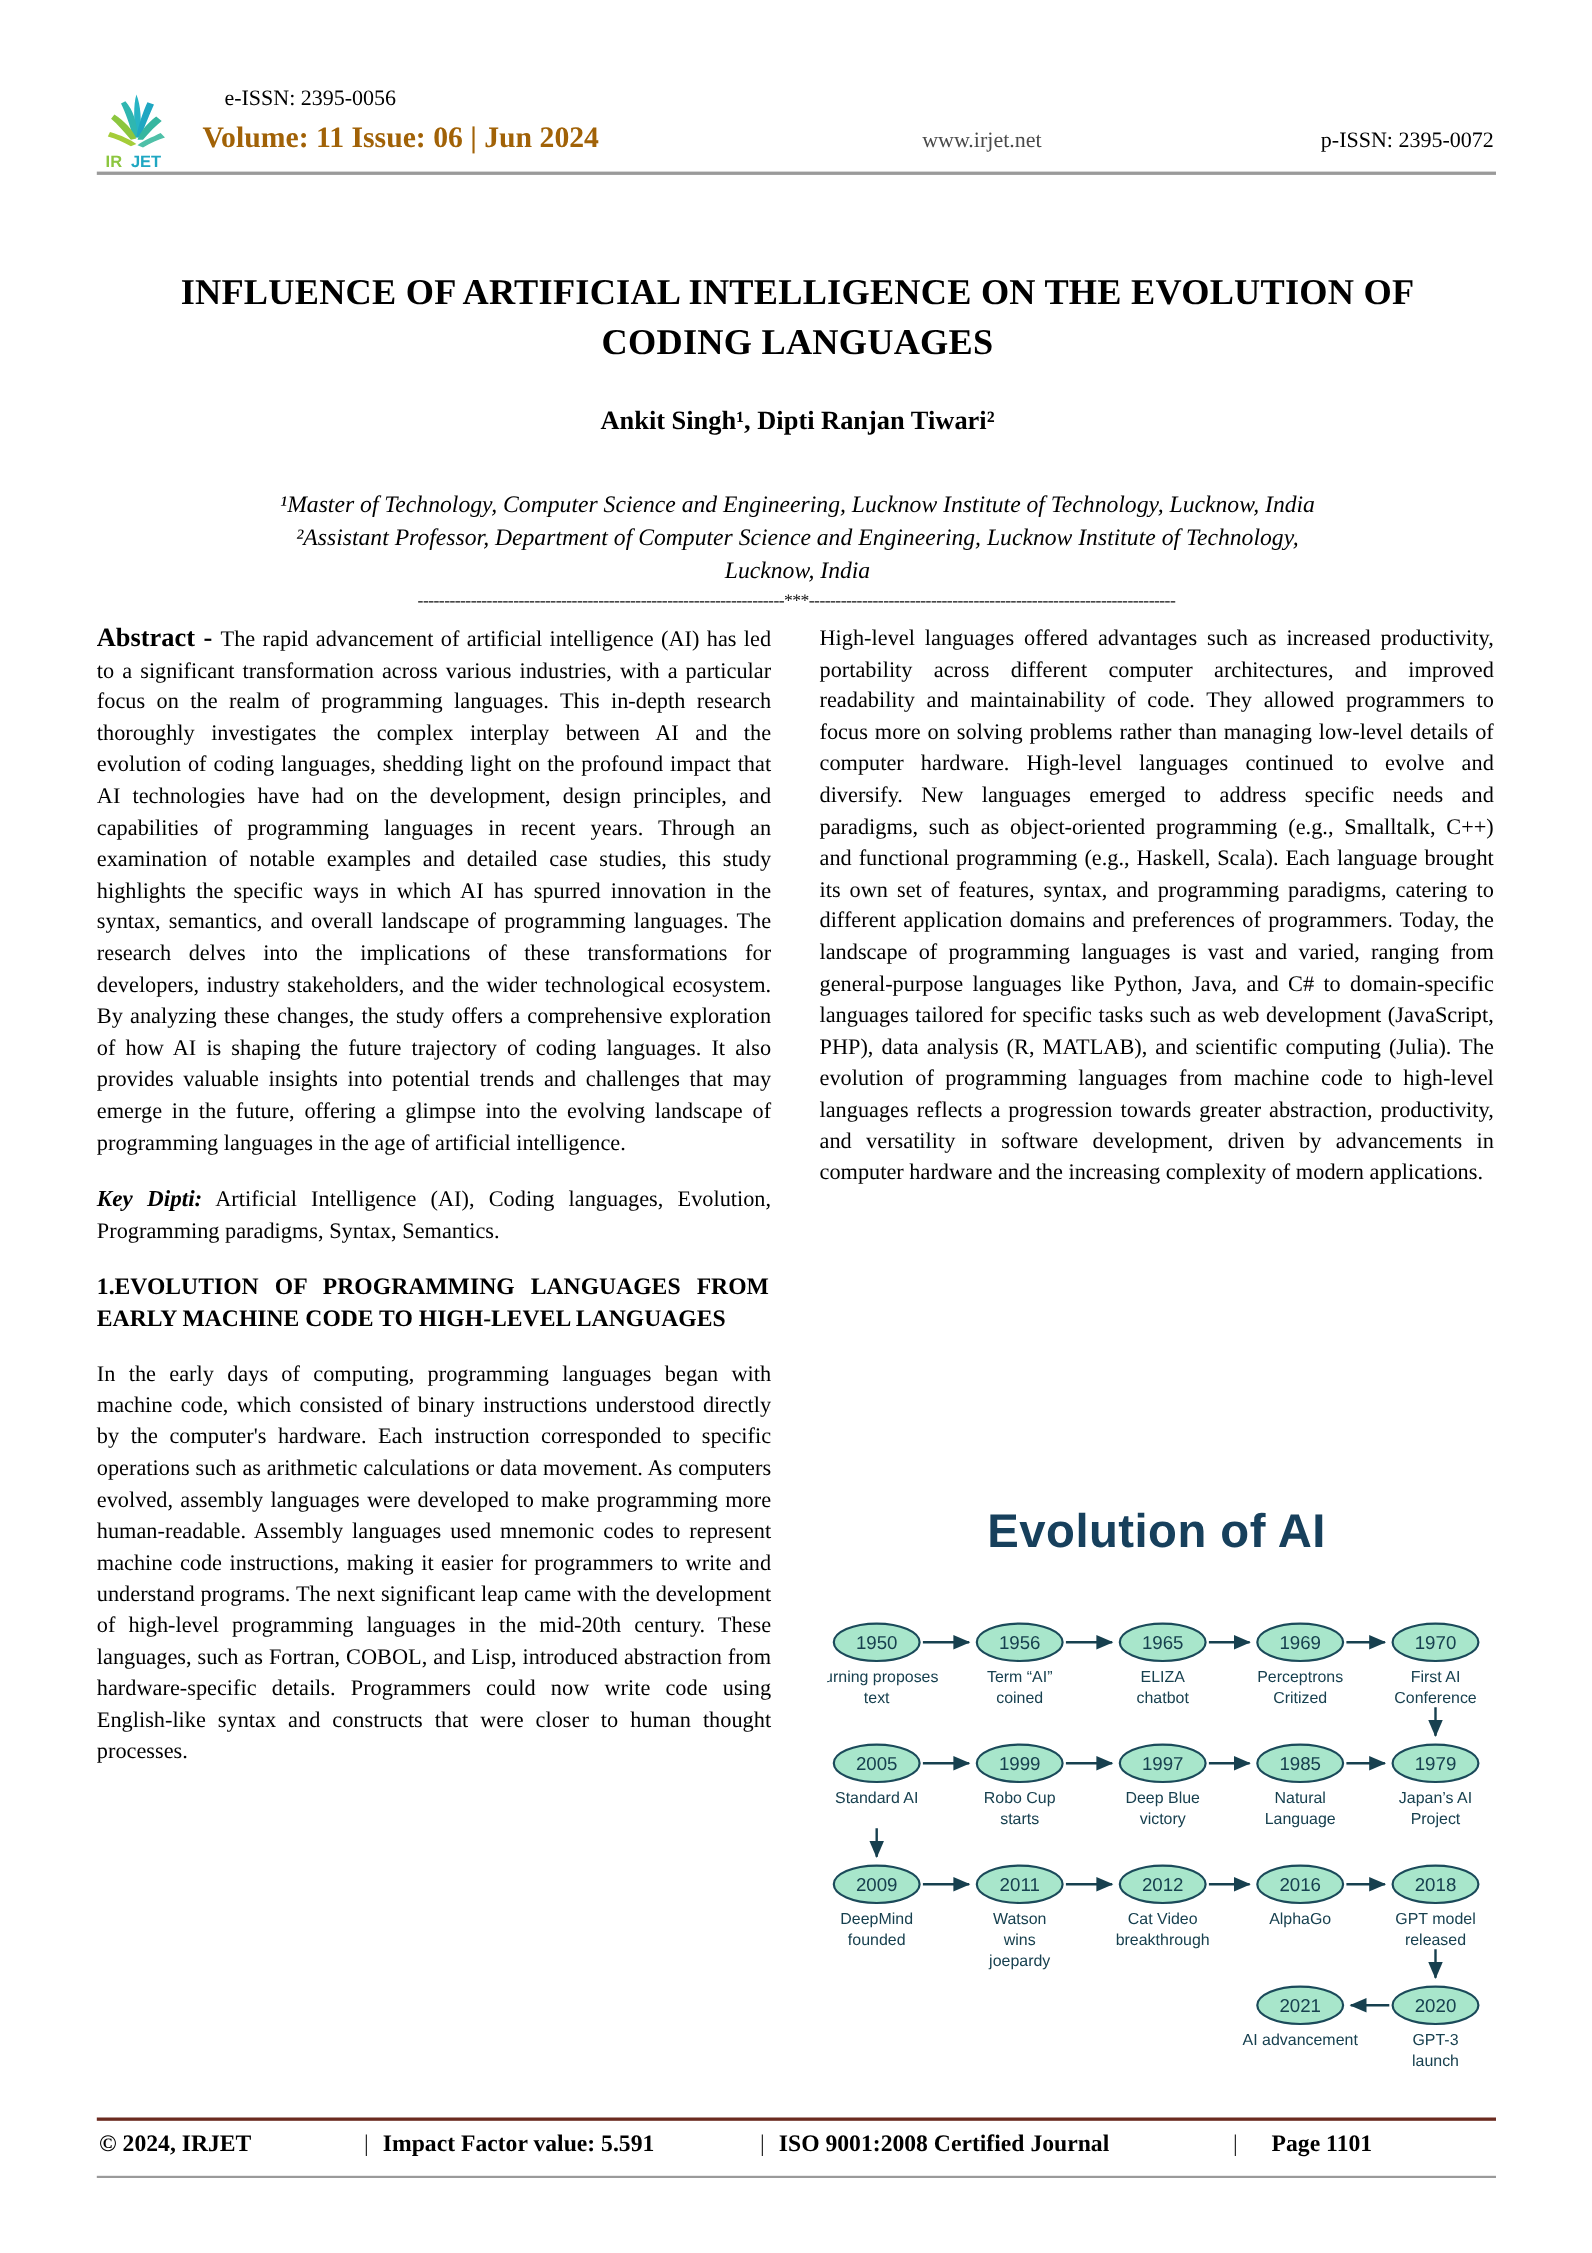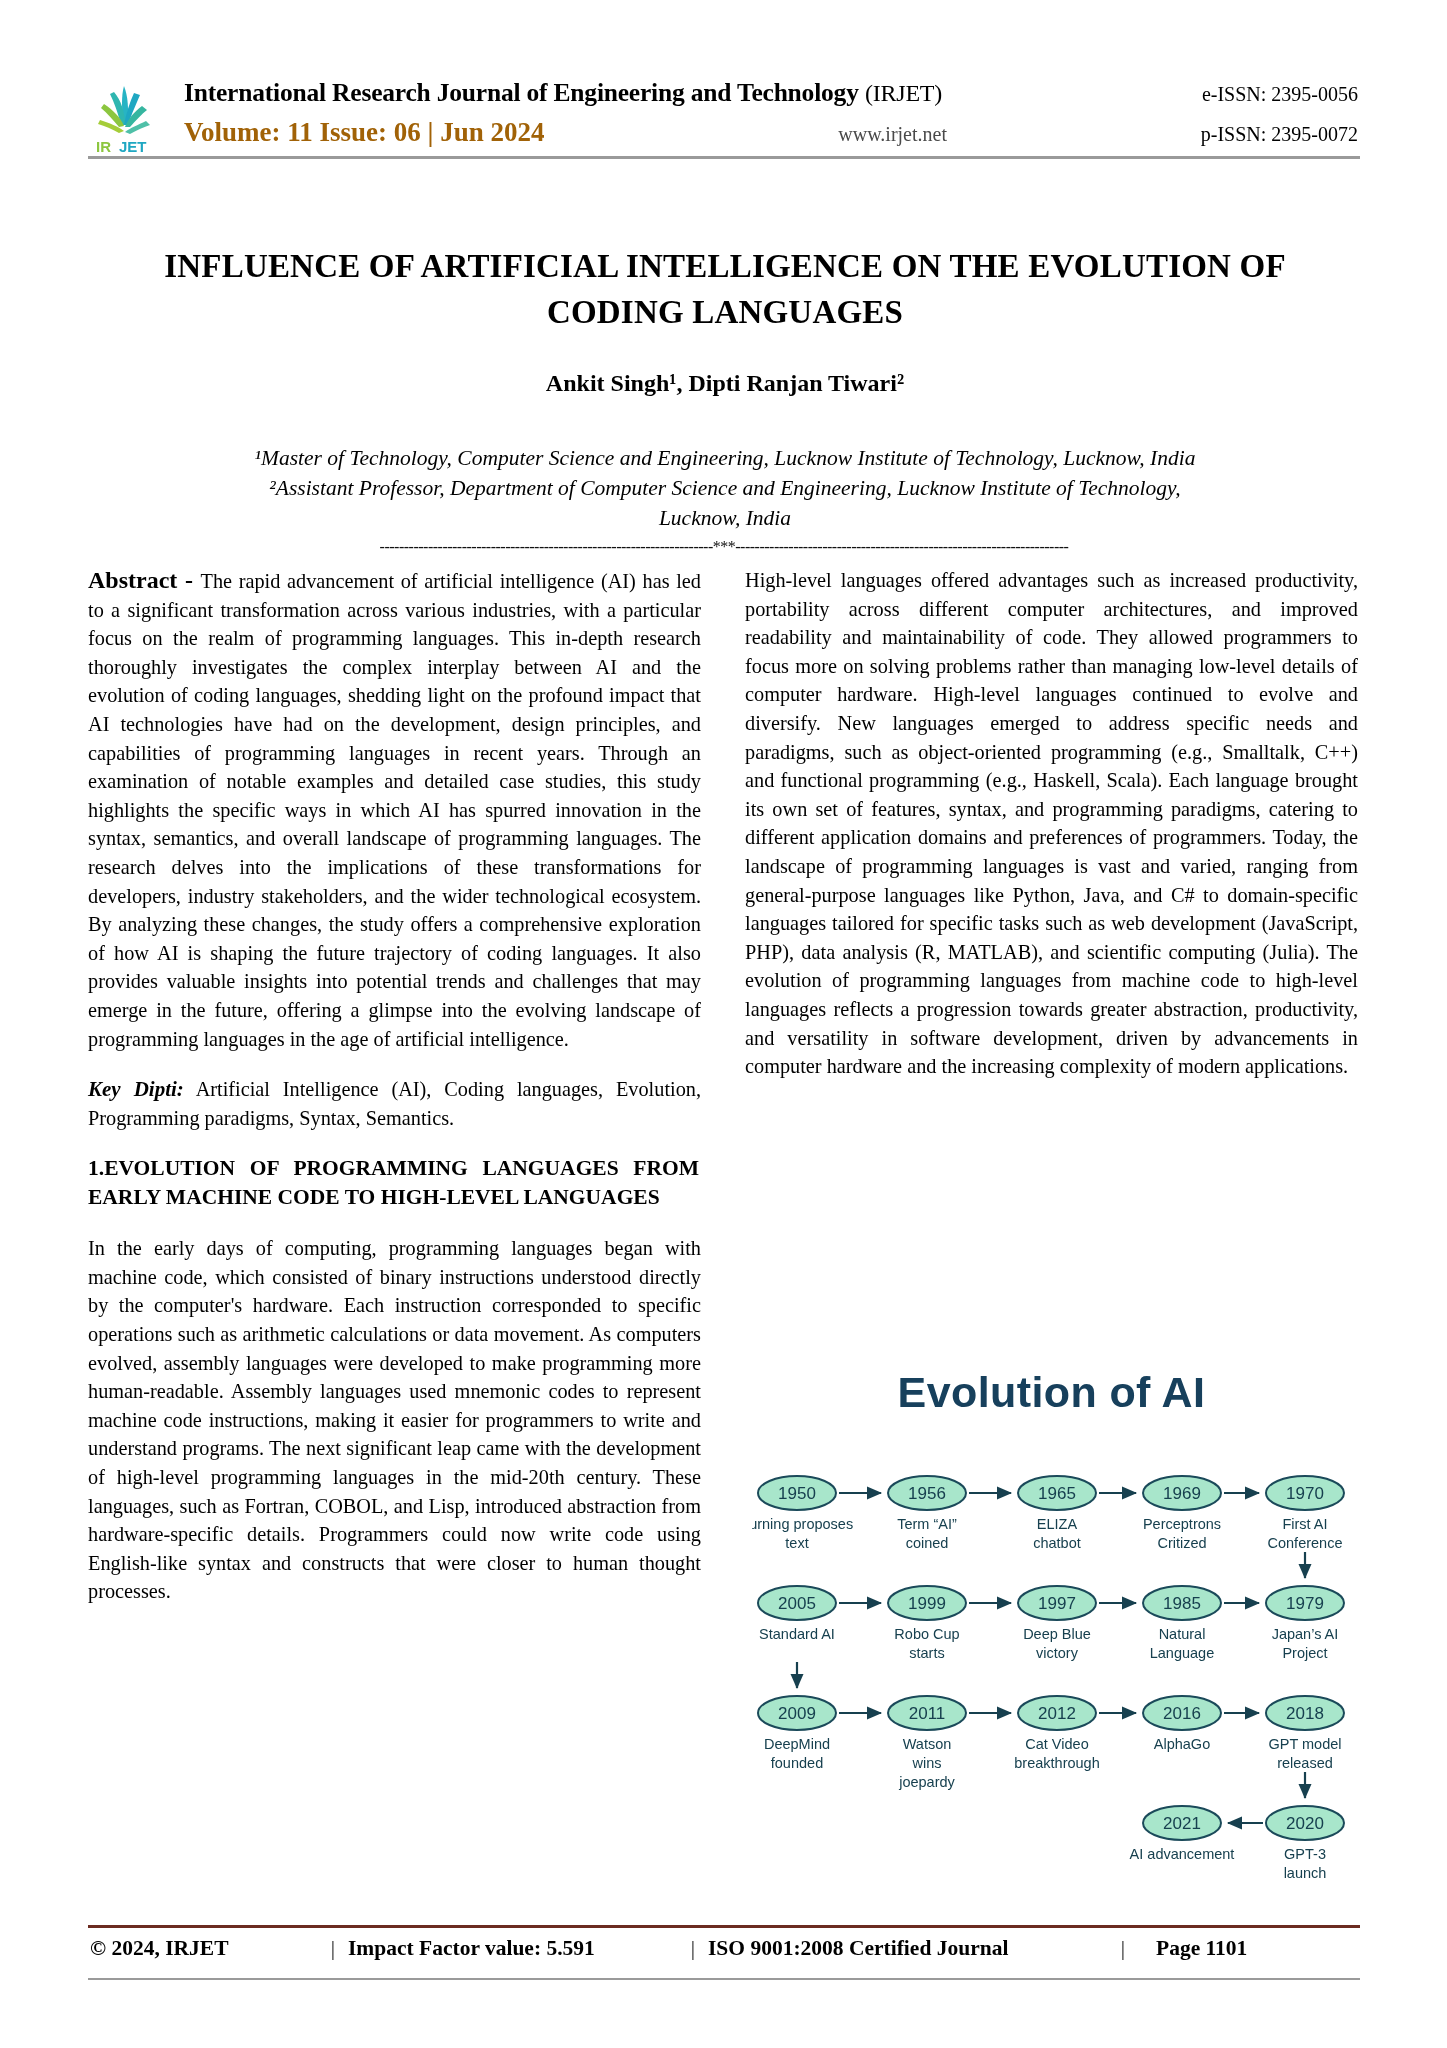--- a/index.html
+++ b/index.html
@@ -218,24 +218,20 @@
           <path d="M54 24 C46 30, 40 37, 37 45 L42 45 C48 38, 54 32, 59 28 Z" fill="#36b6a0"></path>
           <path d="M12 38 C22 41, 31 45, 36 49 L31 51 C24 47, 17 44, 10 42 Z" fill="#a5cd39"></path>
           <path d="M58 39 C50 43, 42 46, 37 50 L42 52 C49 48, 56 45, 62 43 Z" fill="#4fc0a8"></path>
         </g>
         <text x="8" y="70" font-family="Liberation Sans, sans-serif" font-size="15" font-weight="bold" fill="#8cc63f">IR</text>
         <text x="31" y="70" font-family="Liberation Sans, sans-serif" font-size="15" font-weight="bold" fill="#1fa7c2">JET</text>
       </svg>
     </div>
     <div class="header-text">
       <div class="hdr-row1">
-        <div class="journal-name">
-          <span>International Research Journal of Engineering and Technology</span>
-          <span class="irjet-paren">(IRJET)</span>
-        </div>
         <div class="eissn">e-ISSN: 2395-0056</div>
       </div>
       <div class="hdr-row2">
         <div class="volume-info">Volume: 11 Issue: 06 | Jun 2024</div>
         <div class="website">www.irjet.net</div>
         <div class="pissn">p-ISSN: 2395-0072</div>
       </div>
     </div>
   </div>
   <div class="hdr-rule"></div>

